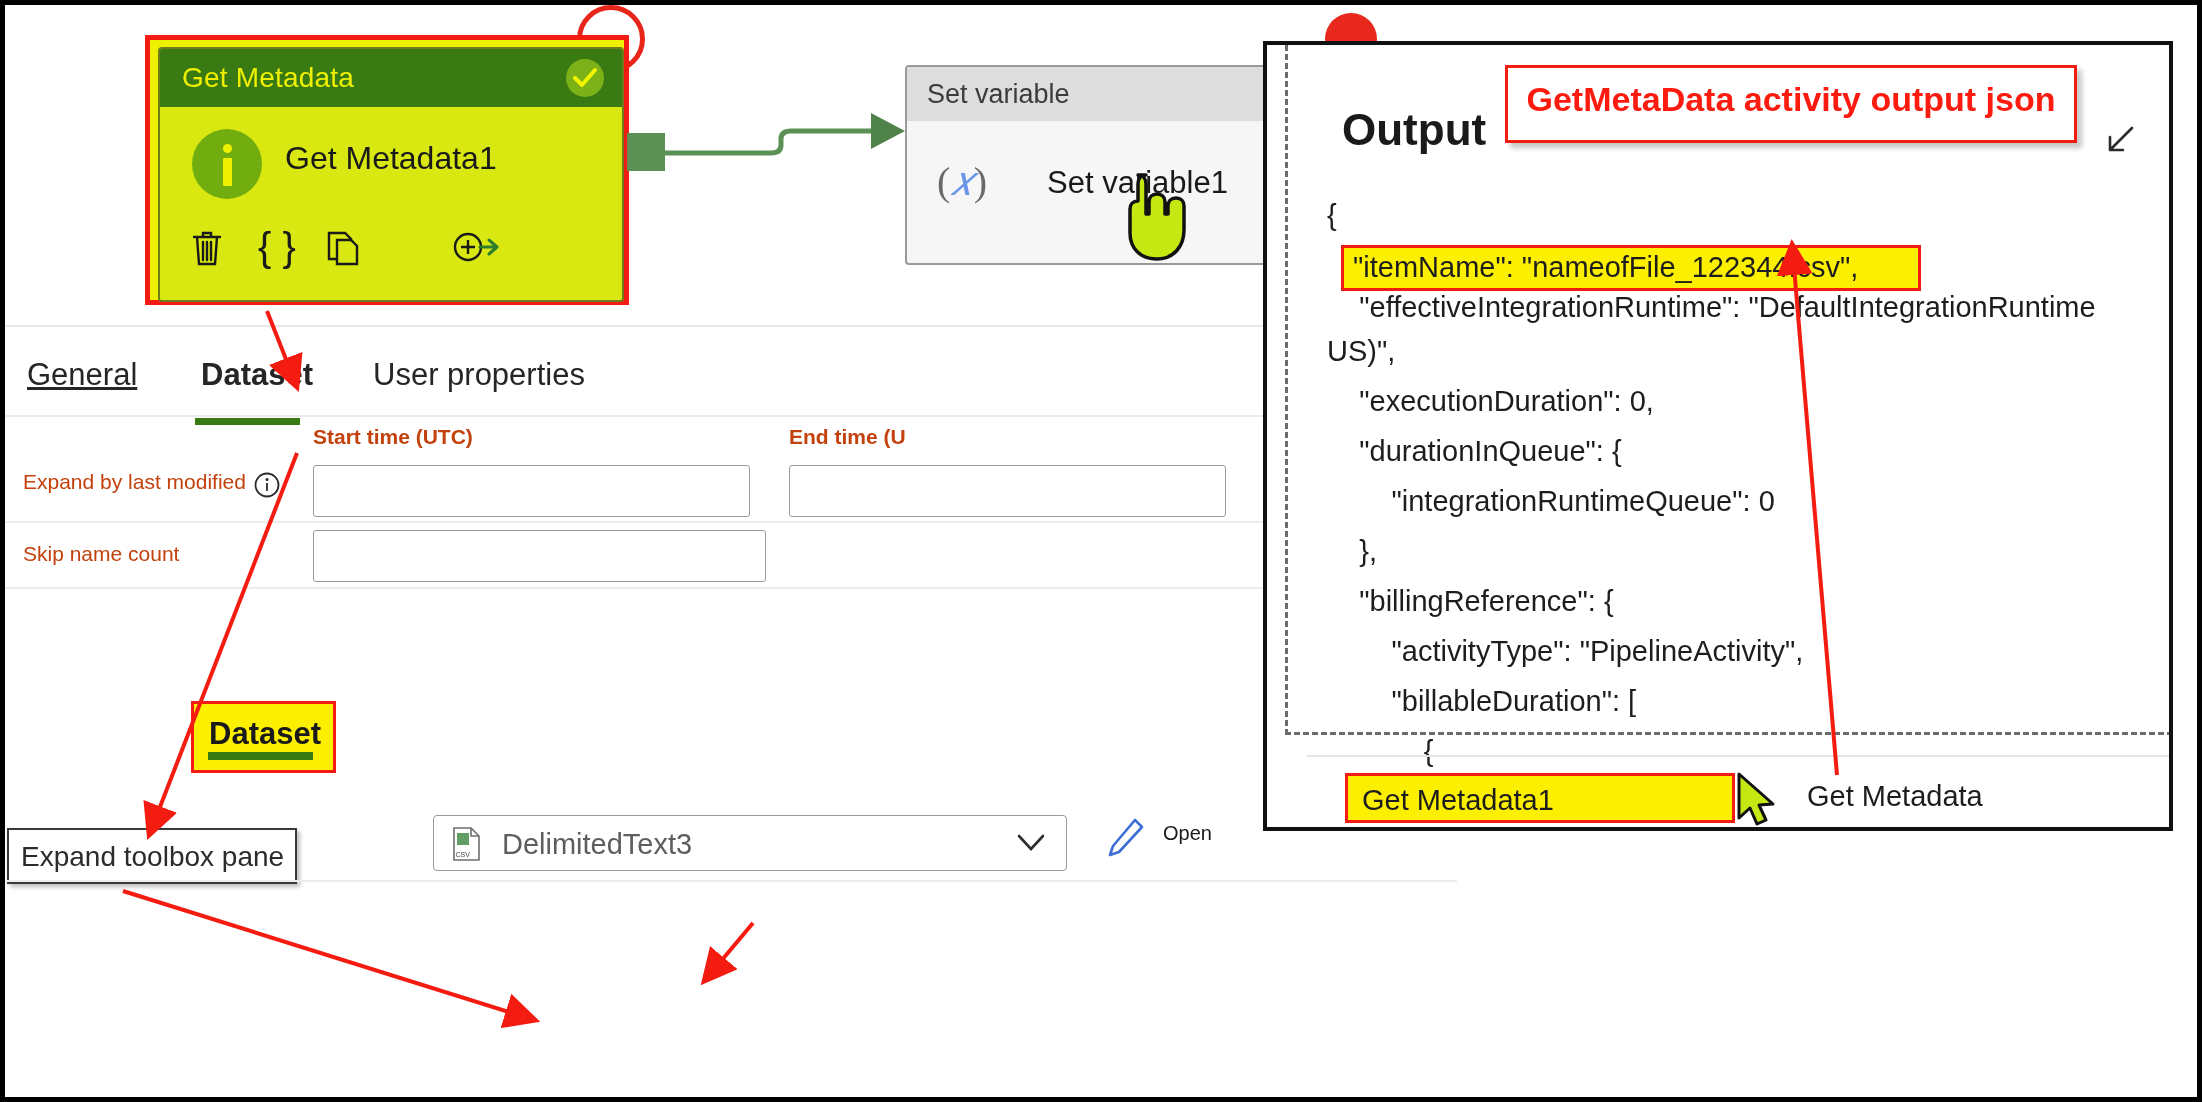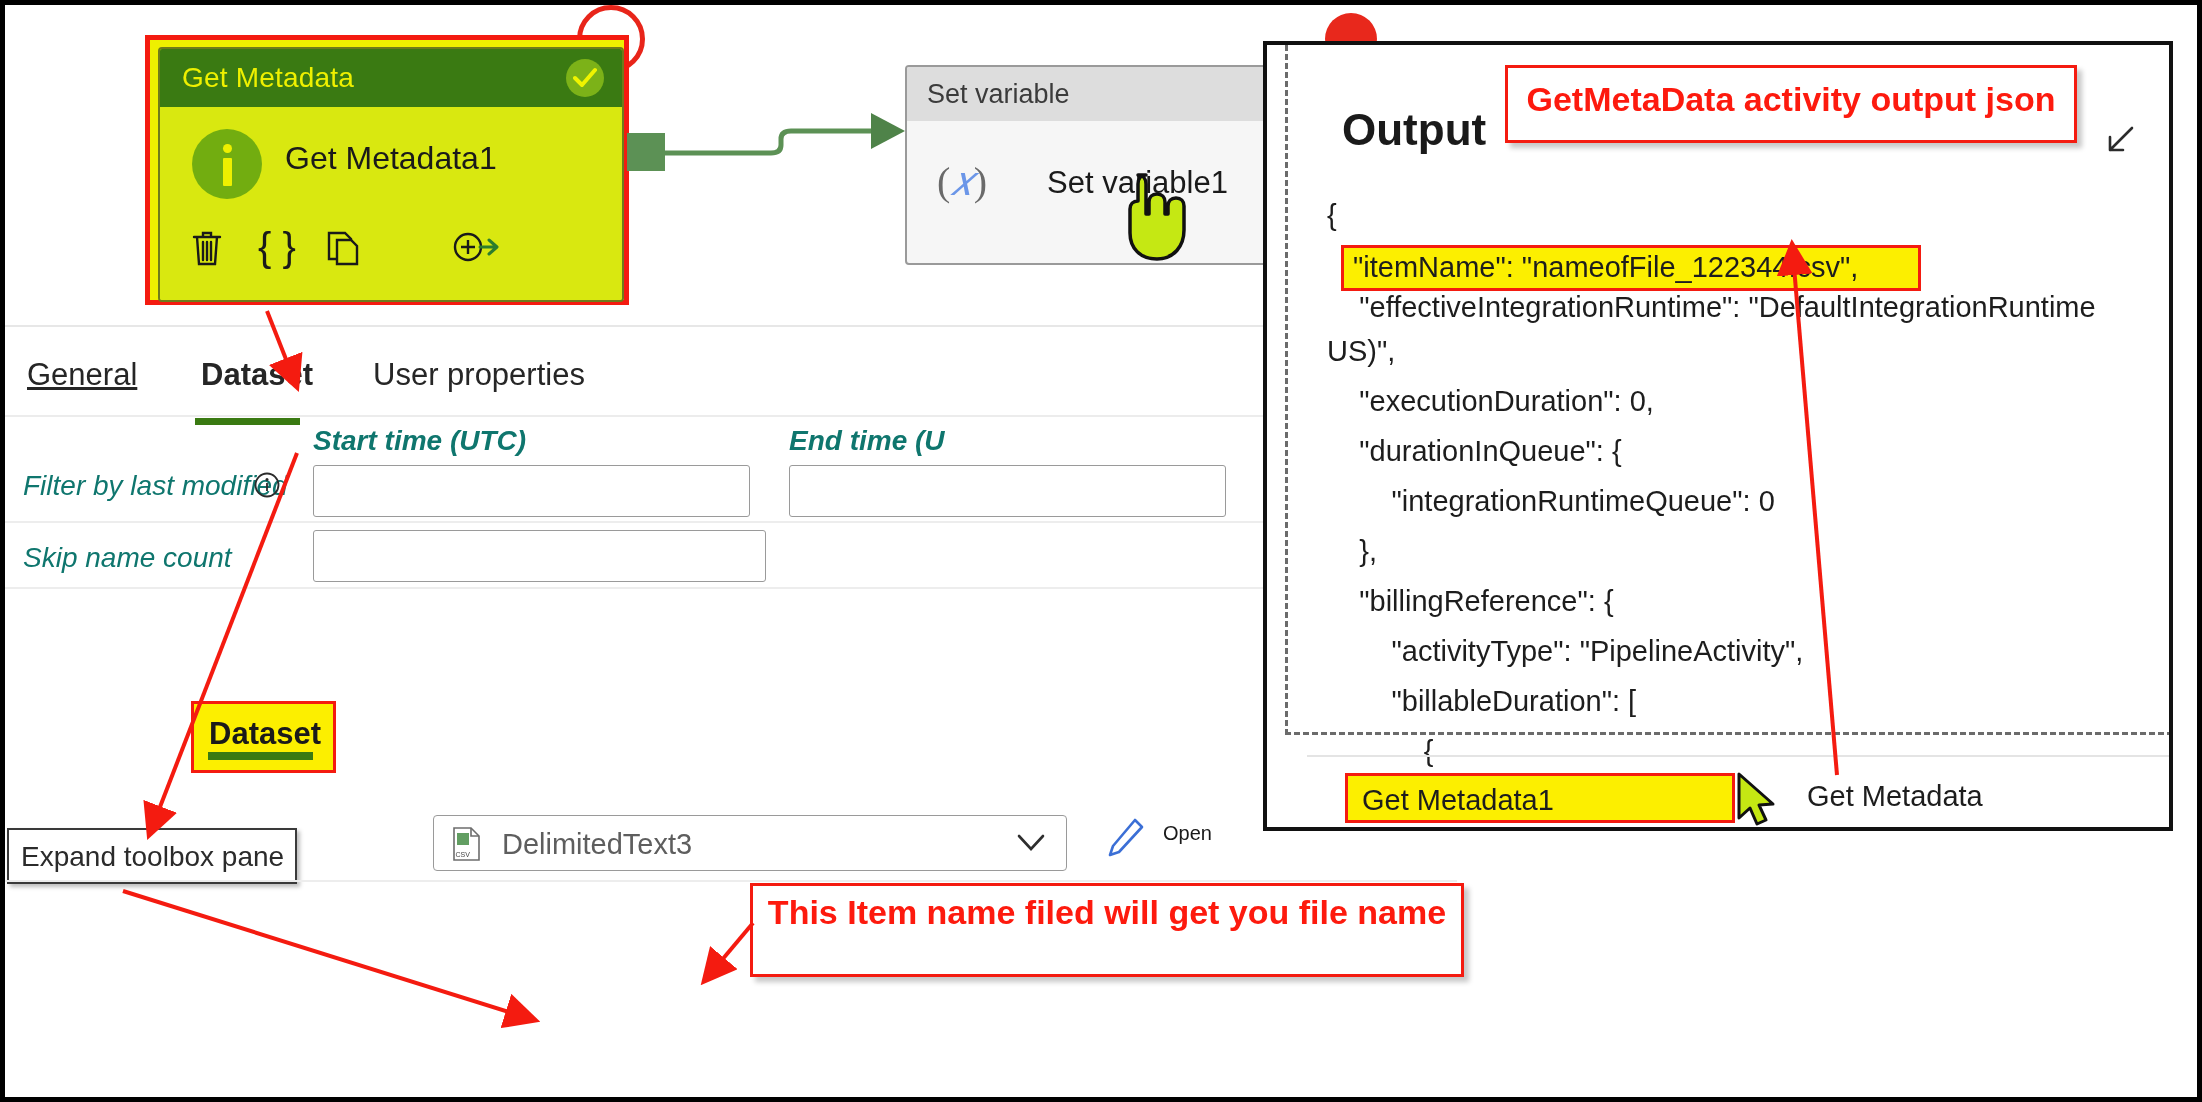--- a/index.html
+++ b/index.html
@@ -43,21 +43,21 @@
   #props{position:absolute;left:0;top:320px;width:1760px;height:782px;background:#ffffff;}
   #props-topline{position:absolute;left:0;top:0;width:100%;height:2px;background:#e7e7e7;}
   #tabs{position:absolute;left:0;top:10px;width:100%;height:80px;}
   .tab{position:absolute;font-size:31px;color:#262626;}
   #tab-general{left:22px;top:22px;text-decoration:underline;}
   #tab-dataset{left:196px;top:22px;font-weight:bold;}
   #tab-user{left:368px;top:22px;}
   #tabs-underline{position:absolute;left:0;top:90px;width:100%;height:2px;background:#ececec;}
   #dataset-active-underline{position:absolute;left:190px;top:83px;width:105px;height:7px;background:#3a7a12;}
 
-  .field-label{position:absolute;font-size:28px;color:#0f766e;font-style:italic;}
+  .field-label{position:absolute;font-size:21px;color:#c2410c;}
   .txtbox{position:absolute;box-sizing:border-box;border:1px solid #9a9a9a;border-radius:3px;background:#fff;height:52px;}
 
   #ds-select{position:absolute;left:428px;top:490px;width:634px;height:56px;box-sizing:border-box;border:1px solid #9a9a9a;border-radius:4px;background:#fff;}
   #ds-csv-icon{position:absolute;left:18px;top:11px;width:28px;height:34px;}
   #ds-value{position:absolute;left:68px;top:12px;font-size:29px;color:#5e5e5e;}
   #ds-chev{position:absolute;right:20px;top:16px;}
   #open-pencil{position:absolute;left:1098px;top:490px;width:44px;height:48px;}
   #open-text{position:absolute;left:1158px;top:497px;font-size:20px;color:#1a1a1a;text-align:right;}
 
   #tooltip-toolbox{position:absolute;left:2px;top:503px;width:290px;height:56px;box-sizing:border-box;border:2px solid #3a3a3a;background:#fff;box-shadow:3px 3px 4px rgba(0,0,0,.25);}
@@ -205,21 +205,21 @@
       <span>Expand toolbox pane</span>
     </div>
 
     <div class="field-label" style="left:308px;top:100px;font-weight:bold;">Start time (UTC)</div>
     <div class="field-label" style="left:784px;top:100px;font-weight:bold;">End time (U</div>
     <input class="txtbox" style="left: 308px; top: 140px; width: 437px; padding-left: 14px; font-size: 27px;" value="">
     <input class="txtbox" style="left: 784px; top: 140px; width: 437px; padding-left: 14px; font-size: 27px;" value="">
 
     <div class="sep" style="top:196px;"></div>
 
-    <div class="field-label" style="left:18px;top:145px;">Filter by last modified</div>
+    <div class="field-label" style="left:18px;top:145px;">Expand by last modified</div>
     <span style="position:absolute;left:248px;top:146px;">
       <svg width="28" height="28" viewBox="0 0 28 28">
           <circle cx="14" cy="14" r="11.5" stroke="#2b2b2b" stroke-width="1.8" fill="none"></circle>
           <circle cx="14" cy="8.5" r="1.5" fill="#2b2b2b"></circle>
           <path d="M14 12 v8" stroke="#2b2b2b" stroke-width="1.8"></path>
         </svg>
     </span>
 
     <div class="field-label" style="left:18px;top:217px;">Skip name count</div>
     <input class="txtbox" style="left: 308px; top: 205px; width: 453px; padding-left: 14px; font-size: 27px;" value="">
@@ -268,23 +268,20 @@
       <svg width="46" height="62" viewBox="0 0 46 62">
         <path d="M4 3 L4 47 L15 37 L22 53 L31 49 L24 34 L38 33 Z" fill="#c5e813" stroke="#111" stroke-width="3" stroke-linejoin="round"></path>
       </svg>
     </div>
     <div id="gm-label-right">Get Metadata</div>
   </div>
 
   <div id="callout-json" class="callout">
     <span>GetMetaData activity output json</span>
   </div>
-  <div id="callout-item" class="callout">
-    <span>This Item name filed will get you file name</span>
-  </div>
 
   <svg class="ovl">
     <defs>
       <marker id="ah" markerWidth="9" markerHeight="9" refX="5" refY="4.5" orient="auto">
         <path d="M0 0 L9 4.5 L0 9 z" fill="#f41b10"></path>
       </marker>
     </defs>
 
     <path d="M262 306 L288 372" stroke="#f41b10" stroke-width="4" fill="none" marker-end="url(#ah)"></path>
 

